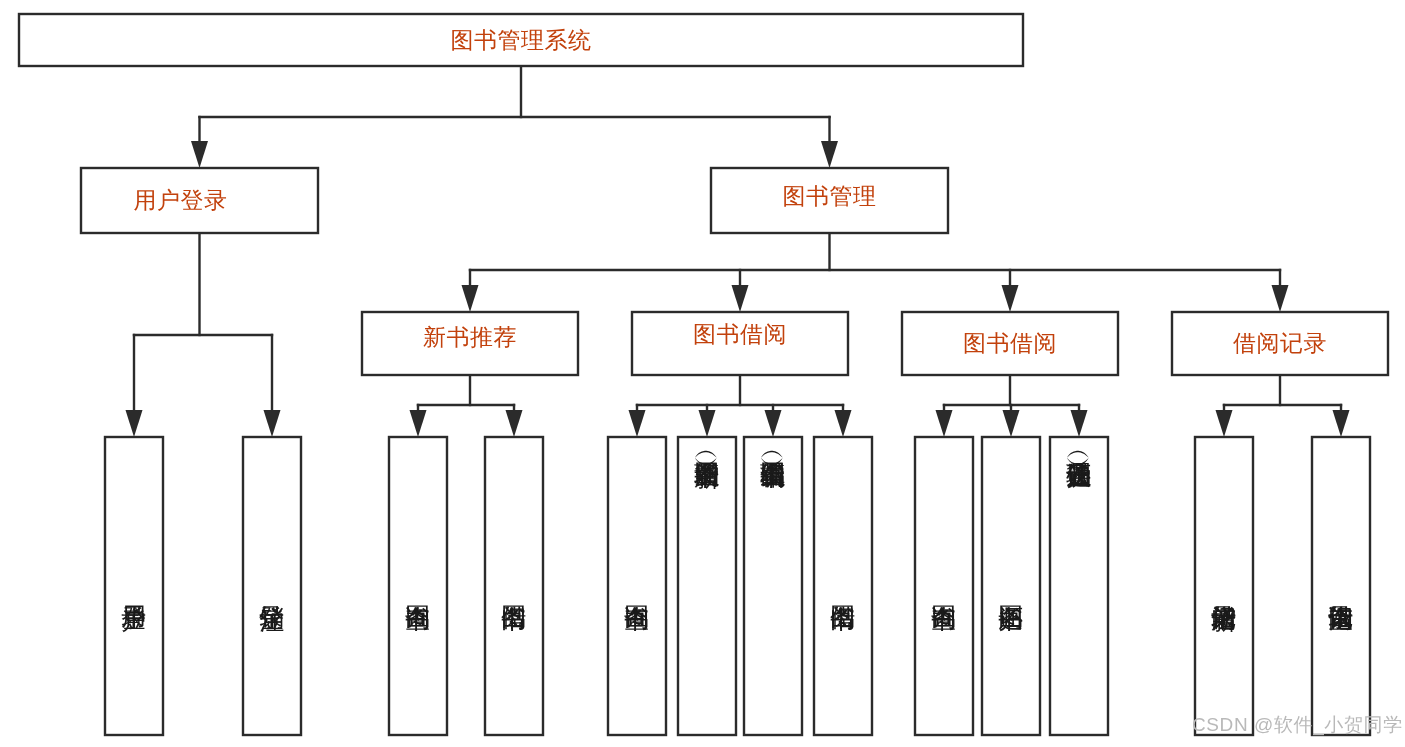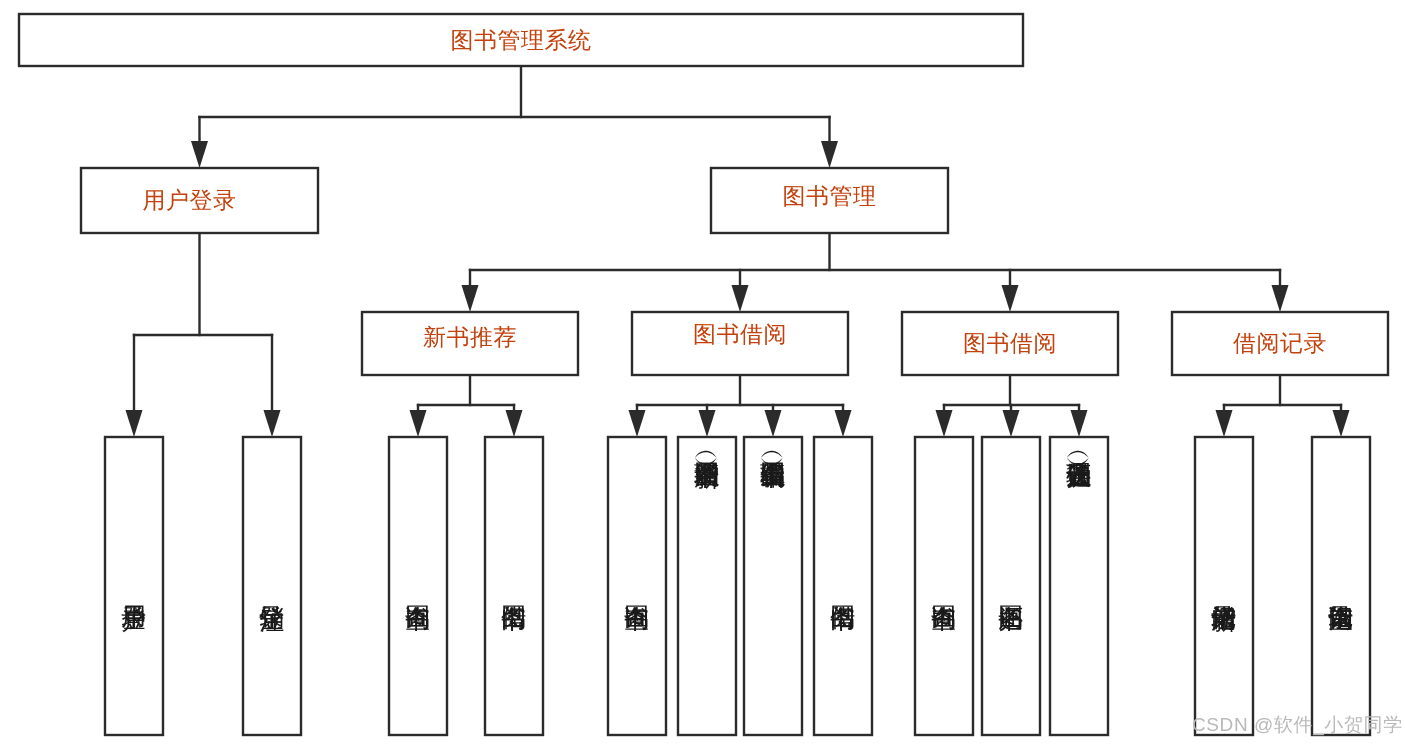--- a/index.html
+++ b/index.html
@@ -187,21 +187,21 @@
     <rect class="node-box" x="915" y="437" width="58" height="298"></rect>
     <rect class="node-box" x="982" y="437" width="58" height="298"></rect>
     <rect class="node-box" x="1050" y="437" width="58" height="298"></rect>
 
     <rect class="node-box" x="1195" y="437" width="58" height="298"></rect>
     <rect class="node-box" x="1312" y="437" width="58" height="298"></rect>
   </svg>
 
   <div class="node-label-h" style="left:19px; top:14px; width:1004px; height:52px;">图书管理系统</div>
 
-  <div class="node-label-h" style="left:81px; top:168px; width:199px; height:65px;padding-left:9px;">用户登录</div>
+  <div class="node-label-h" style="left:81px; top:168px; width:199px; height:65px;">用户登录</div>
   <div class="node-label-h" style="left:711px; top:168px; width:237px; height:56px;">图书管理</div>
 
   <div class="node-label-h" style="left:362px; top:312px; width:216px; height:51px;">新书推荐</div>
   <div class="node-label-h" style="left:632px; top:312px; width:216px; height:44px;">图书借阅</div>
   <div class="node-label-h" style="left:902px; top:312px; width:216px; height:63px;">图书借阅</div>
   <div class="node-label-h" style="left:1172px; top:312px; width:216px; height:63px;">借阅记录</div>
 
   <div class="node-label-v" style="left:105px; top:437px; width:58px; height:298px;">用户登录</div>
   <div class="node-label-v" style="left:243px; top:437px; width:58px; height:298px;">注销登录</div>
 

